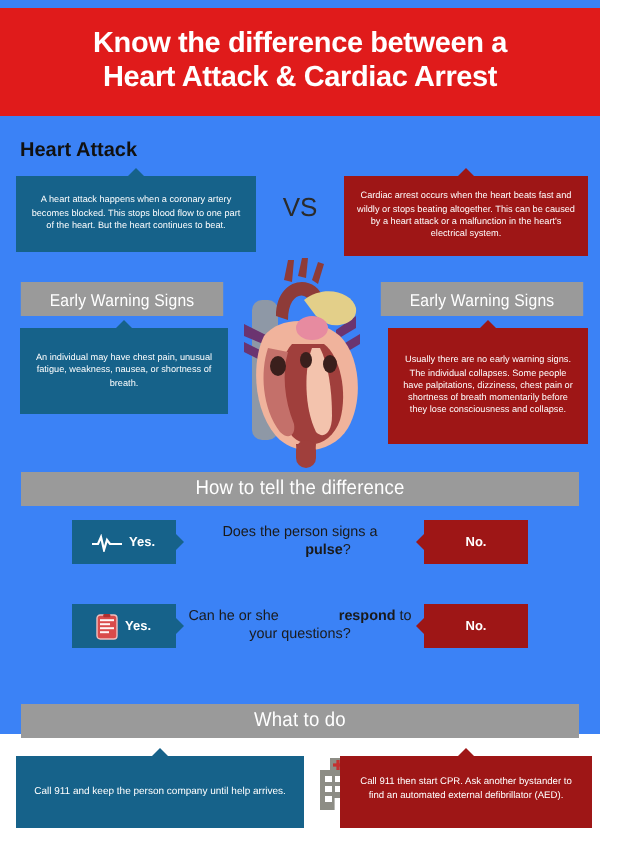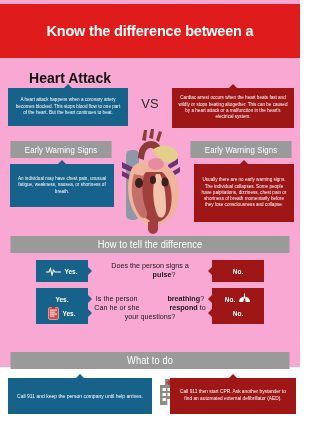--- a/index.html
+++ b/index.html
@@ -3,37 +3,37 @@
 <meta charset="utf-8">
 <style>
   html,body{margin:0;padding:0;}
   body{
     width:300px;height:427px;
     background:#ffffff;
     font-family:"Liberation Sans", sans-serif;
     overflow:hidden;
     position:relative;
   }
-  .page{position:relative;width:300px;height:367px;background:#f9a8d4;}
+  .page{position:relative;width:300px;height:367px;background:#3b82f6;}
 
   
   .header{
     position:absolute;left:0;top:4px;width:300px;height:54px;
     background:#e01b1b;
     display:flex;flex-direction:column;align-items:center;justify-content:center;
   }
   .header .line{
     color:#fff;font-weight:bold;letter-spacing:-.2px;
     font-size:14.5px;line-height:17px;text-align:center;white-space:nowrap;
   }
 
   
   .col-title{
-    position:absolute;font-weight:bold;font-size:14px;color:#111;
-    text-align:center;white-space:nowrap;
+    position:absolute;font-weight:bold;font-size:10px;color:#111;
+    white-space:nowrap;
   }
   #title-left{left:10px;top:70px;width:120px;}
   #title-right{left:172px;top:70px;width:120px;}
 
   .callout{position:absolute;box-sizing:border-box;}
   .callout .body{
     box-sizing:border-box;width:100%;height:100%;
     color:#fff;font-size:4.6px;line-height:6.4px;text-align:center;
     padding:5px 6px;display:flex;align-items:center;justify-content:center;
   }
@@ -120,20 +120,21 @@
   #todo-right .body{font-size:4.8px;line-height:6.6px;}
   .hospital{position:absolute;left:156px;top:376px;width:26px;height:30px;}
 </style>
 </head>
 <body>
 
 <div class="page">
 
   <div class="header">
     <div class="line">Know the difference between a</div>
+    <div class="line">Heart Attack &amp; Cardiac Arrest</div>
   </div>
 
   <div class="col-title" id="title-left">Heart Attack</div>
 
   <div class="callout teal" id="box-left-def">
     <span class="tip"></span>
     <div class="body">A heart attack happens when a coronary artery becomes blocked. This stops blood flow to one part of the heart. But the heart continues to beat.</div>
   </div>
 
   <div class="vs">VS</div>
@@ -204,38 +205,20 @@
     </div>
     <div class="q-text">
       <span><span>Does the person signs a </span><b>pulse</b><span>?</span></span>
     </div>
     <div class="no-box">
       <span class="tri"></span>
       <span>No.</span>
     </div>
   </div>
 
-  <div class="qa-row" id="qa-1">
-    <div class="yes-box">
-      <span>Yes.</span>
-      <span class="tri"></span>
-    </div>
-    <div class="q-text">
-      <span><span>Is the person </span><b>breathing</b><span>?</span></span>
-    </div>
-    <div class="no-box">
-      <span class="tri"></span>
-      <span>No.</span>
-      <svg width="13" height="12" viewBox="0 0 13 12">
-        <rect x="6" y="0.5" width="1" height="5" fill="#fff"></rect>
-        <path d="M5.8 3.5 C3 4, 1 6, 1 9 C1 11, 2.6 11.6, 3.8 10.8 C5 10, 5.8 8, 5.8 6 Z" fill="#fff"></path>
-        <path d="M7.2 3.5 C10 4, 12 6, 12 9 C12 11, 10.4 11.6, 9.2 10.8 C8 10, 7.2 8, 7.2 6 Z" fill="#fff"></path>
-      </svg>
-    </div>
-  </div>
 
   <div class="qa-row" id="qa-2">
     <div class="yes-box">
       <svg width="11" height="13" viewBox="0 0 11 13">
         <rect x="0.5" y="0.5" width="10" height="12" rx="1.6" fill="#d94b4b" stroke="#f0c0c0" stroke-width="0.7"></rect>
         <rect x="2" y="2.6" width="7" height="1" fill="#fff5f5"></rect>
         <rect x="2" y="4.6" width="5" height="1" fill="#fff5f5"></rect>
         <rect x="2" y="6.6" width="7" height="1" fill="#fff5f5"></rect>
         <rect x="2" y="8.6" width="4.5" height="1" fill="#fff5f5"></rect>
         <rect x="3.6" y="0" width="3.6" height="1.6" rx="0.6" fill="#b03030"></rect>

